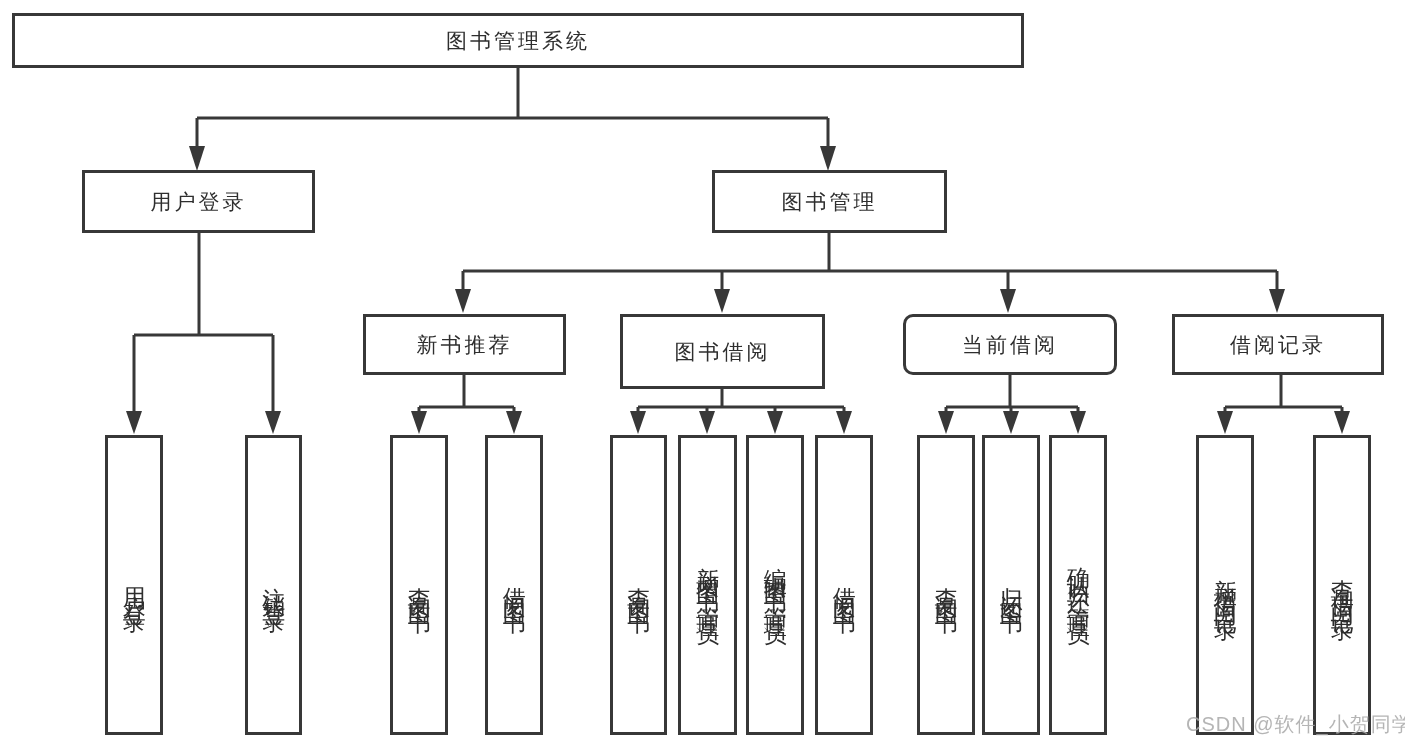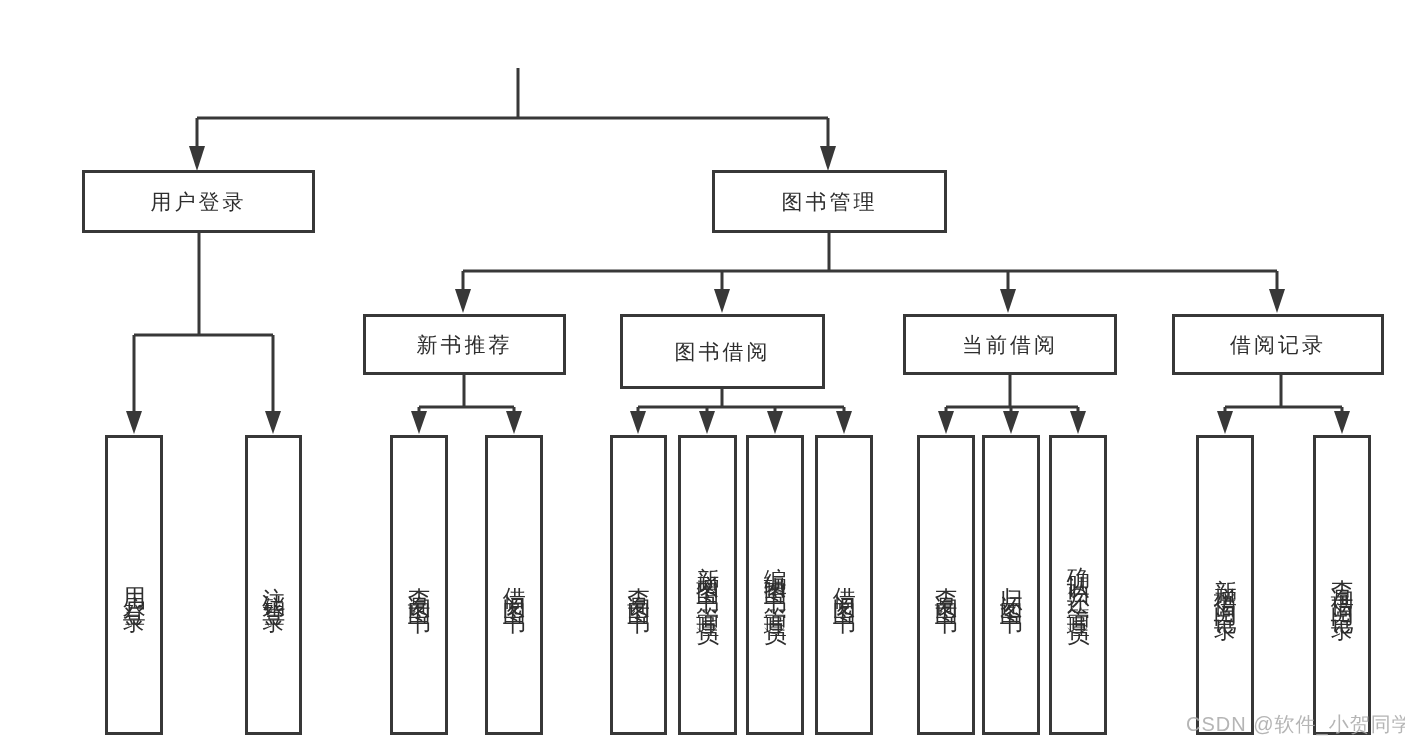--- a/index.html
+++ b/index.html
@@ -52,35 +52,38 @@
       <polygon points="767,411 783,411 775,434"></polygon>
       <polygon points="836,411 852,411 844,434"></polygon>
       <polygon points="938,411 954,411 946,434"></polygon>
       <polygon points="1003,411 1019,411 1011,434"></polygon>
       <polygon points="1070,411 1086,411 1078,434"></polygon>
       <polygon points="1217,411 1233,411 1225,434"></polygon>
       <polygon points="1334,411 1350,411 1342,434"></polygon>
     </g>
   </svg>
 
+  <div class="node" style="left:12px; top:13px; width:1012px; height:55px;">
+    <span>图书管理系统</span>
+  </div>
 
   <div class="node" style="left:82px; top:170px; width:233px; height:63px;">
     <span>用户登录</span>
   </div>
   <div class="node" style="left:712px; top:170px; width:235px; height:63px;">
     <span>图书管理</span>
   </div>
 
   <div class="node" style="left:363px; top:314px; width:203px; height:61px;">
     <span>新书推荐</span>
   </div>
   <div class="node" style="left:620px; top:314px; width:205px; height:75px;">
     <span>图书借阅</span>
   </div>
-  <div class="node" style="left:903px; top:314px; width:214px; height:61px;">
+  <div class="node" style="left:903px; top:314px; width:214px; height:61px;border-radius:10px;">
     <span>当前借阅</span>
   </div>
   <div class="node" style="left:1172px; top:314px; width:212px; height:61px;">
     <span>借阅记录</span>
   </div>
 
   <div class="node vnode" style="left:105px; top:435px; width:58px; height:300px;">
     <span>用户登录</span>
   </div>
   <div class="node vnode" style="left:245px; top:435px; width:57px; height:300px;">

